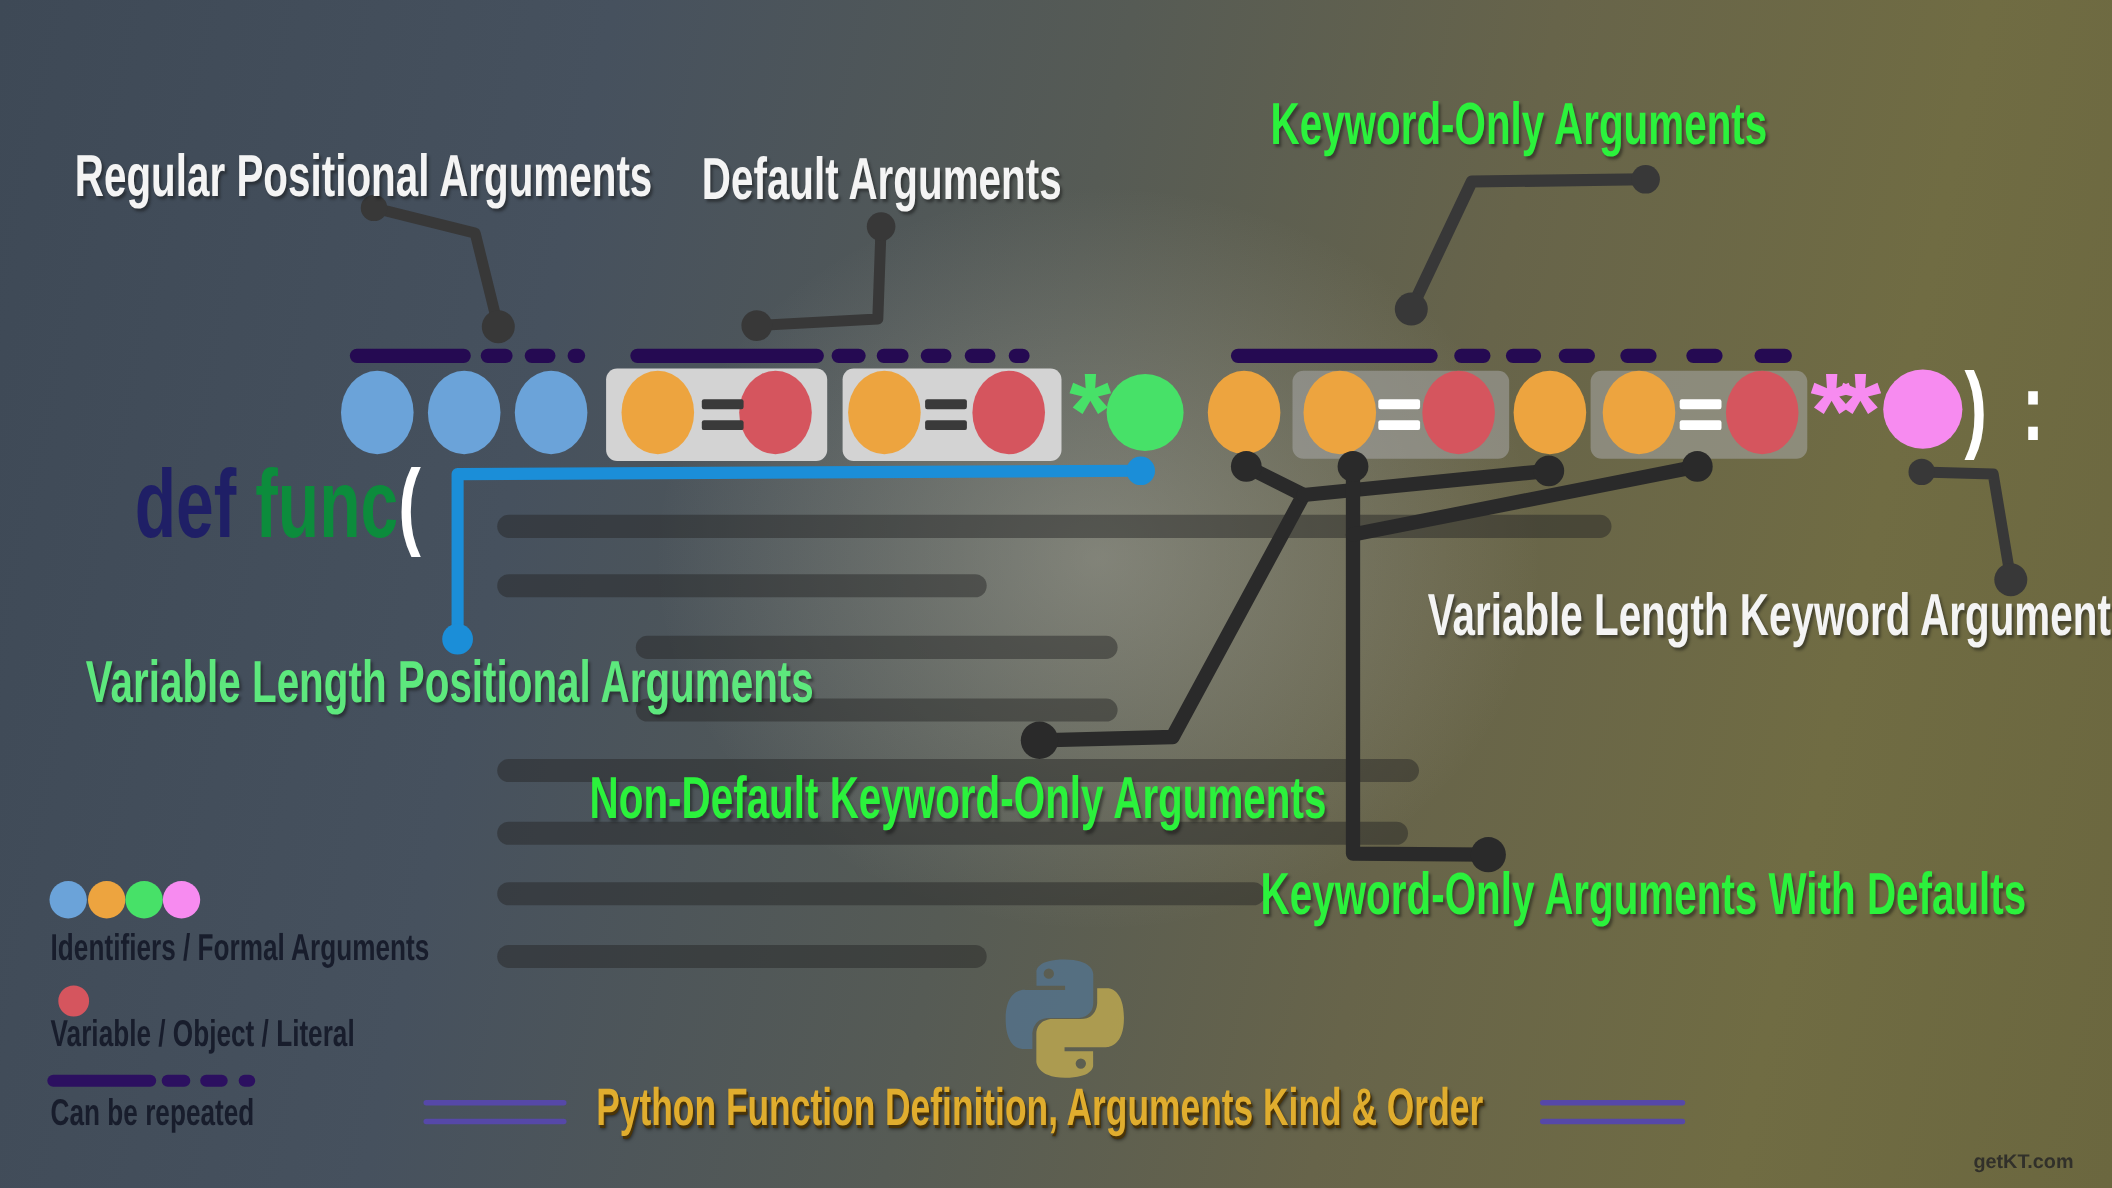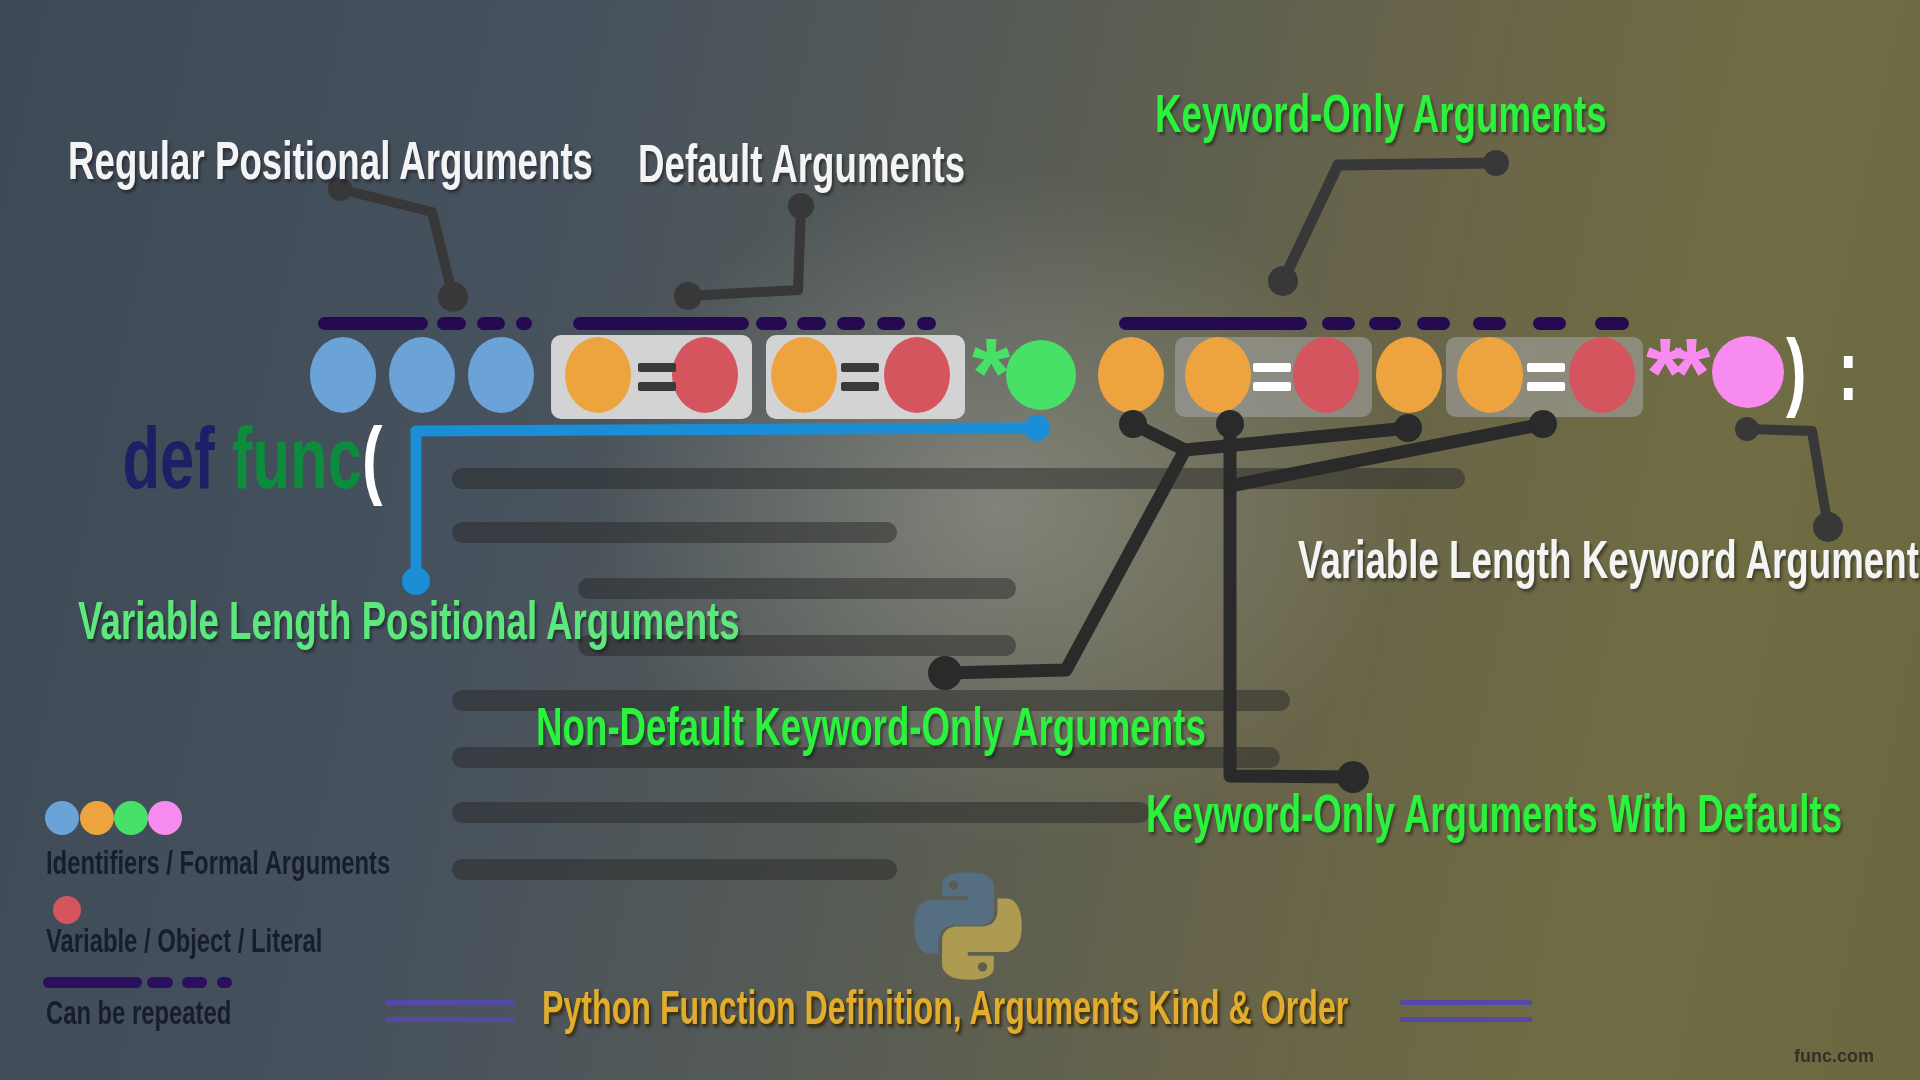--- a/index.html
+++ b/index.html
@@ -203,15 +203,15 @@
     <path fill="#54748f" d="M49.8 2c-24.3 0-22.8 10.5-22.8 10.5l.03 10.9h23.2v3.3H17.8S2 24.9 2 50.2c0 25.3 13.6 24.4 13.6 24.4h8.1V63.2s-.44-13.6 13.4-13.6h23s13 .21 13-12.6V15.1S75.1 2 49.8 2zM37 9.3a4.2 4.2 0 1 1 0 8.4 4.2 4.2 0 0 1 0-8.4z"></path>
     <path fill="#c3ad50" d="M50.2 98c24.3 0 22.8-10.5 22.8-10.5l-.03-10.9H49.8v-3.3h32.4S98 75.1 98 49.8c0-25.3-13.6-24.4-13.6-24.4h-8.1v11.4s.44 13.6-13.4 13.6h-23s-13-.21-13 12.6v21.9S26.9 98 50.2 98zM63 90.7a4.2 4.2 0 1 1 0-8.4 4.2 4.2 0 0 1 0 8.4z"></path>
   </svg>
 
   <span class="titleline" style="left:385px;top:1000px;width:130px;"></span>
   <span class="titleline" style="left:385px;top:1017px;width:130px;"></span>
   <div class="title">Python Function Definition, Arguments Kind &amp; Order</div>
   <span class="titleline" style="left:1400px;top:1000px;width:132px;"></span>
   <span class="titleline" style="left:1400px;top:1017px;width:132px;"></span>
 
-  <div class="watermark">func.com</div>
+  <div class="watermark">getKT.com</div>
 
 </div>
 
 </body></html>

